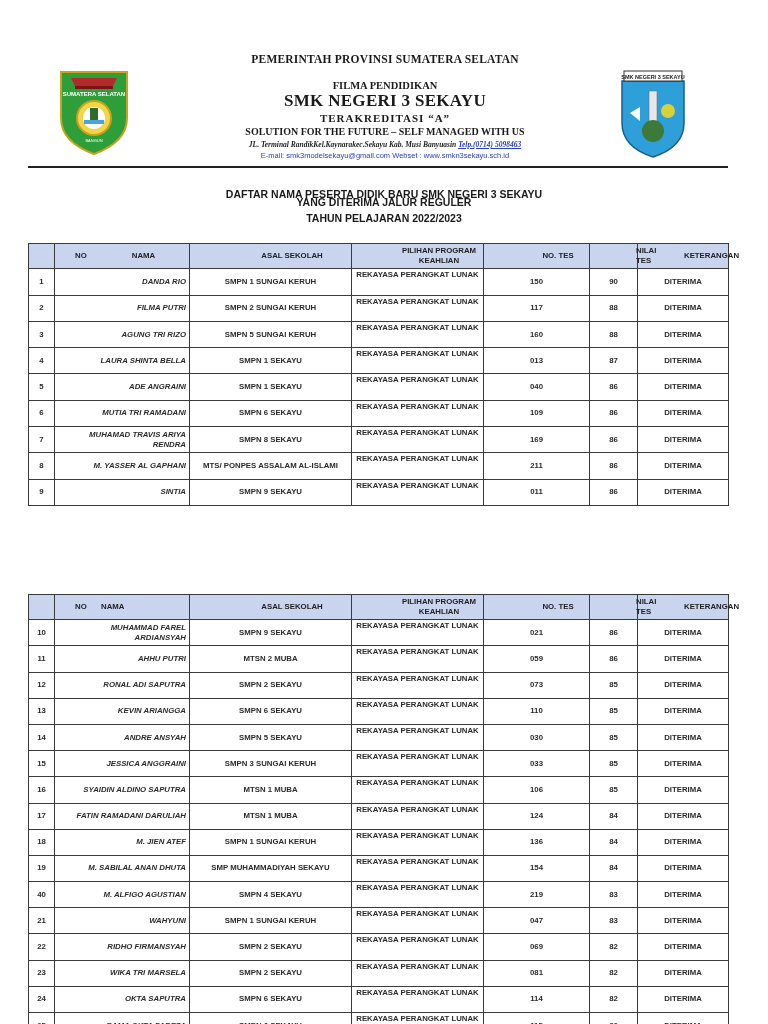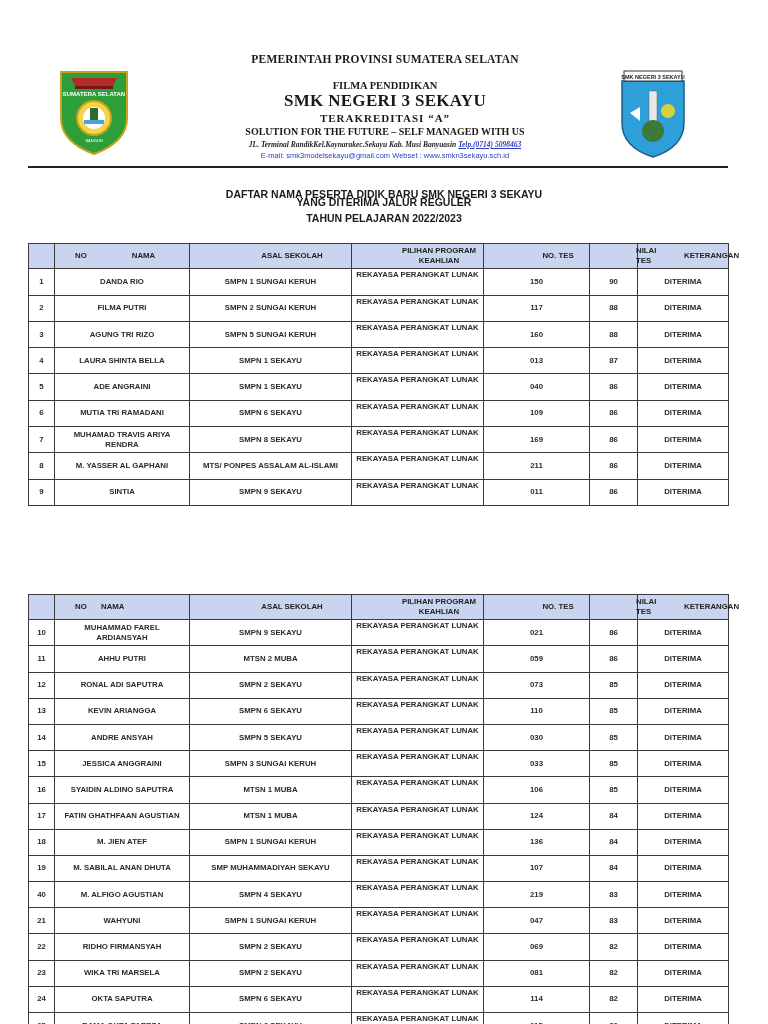--- a/index.html
+++ b/index.html
@@ -21,21 +21,21 @@
 
   .doc-title { position:absolute; left:100px; width:568px; text-align:center; font-size:10.5px; font-weight:bold; line-height:16px; }
   .doc-title.t1 { top:178px;margin-top:8px; }
   .doc-title.t2 { top:194px; }
   .doc-title.t3 { top:210px; }
 
   table.roster { position:absolute; left:28px; width:700px; border-collapse:collapse; table-layout:fixed; font-size:7.8px; font-weight:bold; color:#2b2b2b; }
   table.roster th, table.roster td { border:1px solid #3a3a3a; padding:0 3px; height:24.3px; line-height:10px; }
   table.roster th { background:#c9d4ee; color:#222; font-size:7.8px;padding-left:46px; }
   table.roster td.c { text-align:center; }
-  table.roster td.l { text-align:center; }
+  table.roster td.l { text-align:right;font-style:italic; }
   table.roster td.prog { text-align:center; vertical-align:top; padding-top:1px; }
   table.roster th.l { text-align:left; }
   .t1pos { top:243px; }
   .t2pos { top:594px; }
   col.c-no { width:26px; } col.c-nama { width:135px; } col.c-asal { width:162px; }
   col.c-prog { width:132px; } col.c-tes { width:106px; } col.c-nilai { width:48px; } col.c-ket { width:91px; }
   table.t2pos th, table.t2pos td { height:24.2px; }
 </style>
 </head>
 <body>
@@ -264,42 +264,42 @@
         <td class="c">16</td>
         <td class="l">SYAIDIN ALDINO SAPUTRA</td>
         <td class="c">MTSN 1 MUBA</td>
         <td class="prog">REKAYASA PERANGKAT LUNAK</td>
         <td class="c">106</td>
         <td class="c">85</td>
         <td class="c">DITERIMA</td>
       </tr>
       <tr>
         <td class="c">17</td>
-        <td class="l">FATIN GHATHFAAN AGUSTIAN</td>
+        <td class="l">FATIN RAMADANI DARULIAH</td>
         <td class="c">MTSN 1 MUBA</td>
         <td class="prog">REKAYASA PERANGKAT LUNAK</td>
         <td class="c">124</td>
         <td class="c">84</td>
         <td class="c">DITERIMA</td>
       </tr>
       <tr>
         <td class="c">18</td>
         <td class="l">M. JIEN ATEF</td>
         <td class="c">SMPN 1 SUNGAI KERUH</td>
         <td class="prog">REKAYASA PERANGKAT LUNAK</td>
         <td class="c">136</td>
         <td class="c">84</td>
         <td class="c">DITERIMA</td>
       </tr>
       <tr>
         <td class="c">19</td>
         <td class="l">M. SABILAL ANAN DHUTA</td>
         <td class="c">SMP MUHAMMADIYAH SEKAYU</td>
         <td class="prog">REKAYASA PERANGKAT LUNAK</td>
-        <td class="c">107</td>
+        <td class="c">154</td>
         <td class="c">84</td>
         <td class="c">DITERIMA</td>
       </tr>
       <tr>
         <td class="c">40</td>
         <td class="l">M. ALFIGO AGUSTIAN</td>
         <td class="c">SMPN 4 SEKAYU</td>
         <td class="prog">REKAYASA PERANGKAT LUNAK</td>
         <td class="c">219</td>
         <td class="c">83</td>

